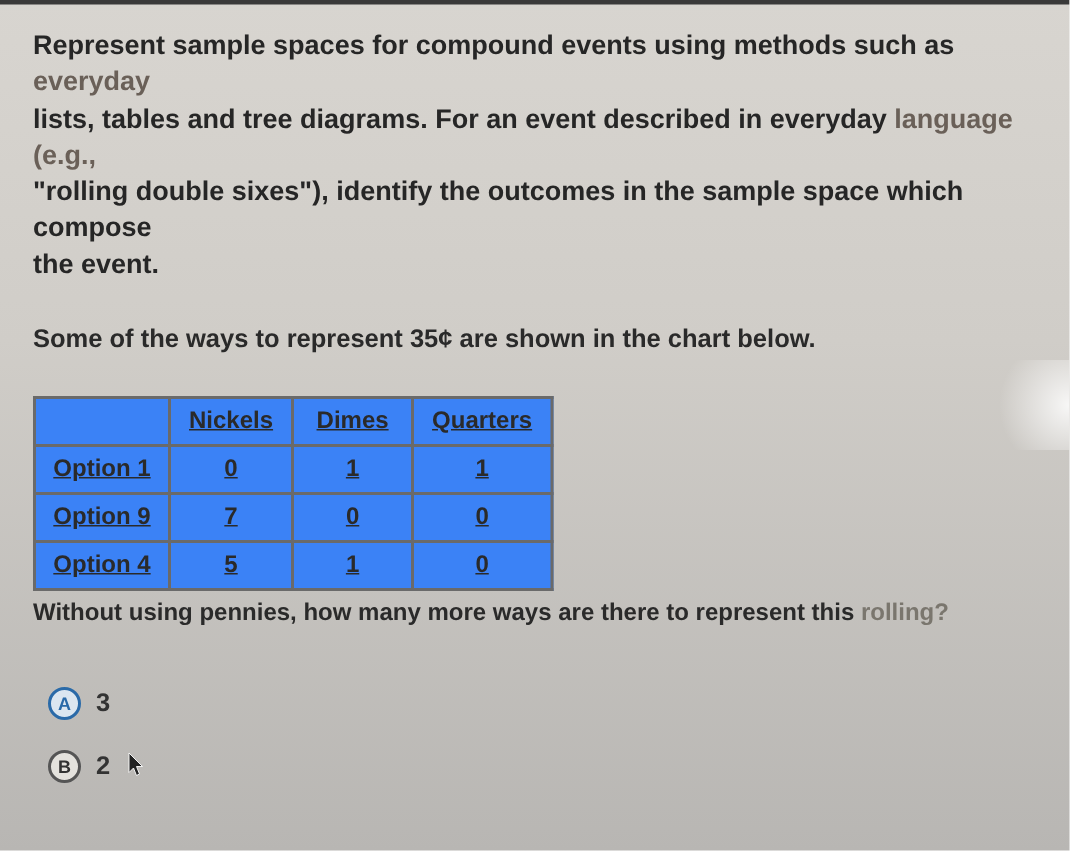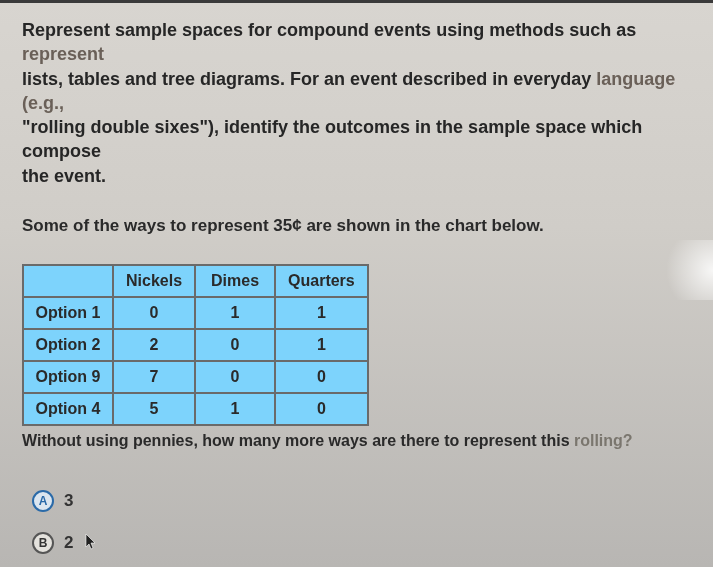--- a/index.html
+++ b/index.html
@@ -36,22 +36,23 @@
       color: #6a6058;
     }
     .question-text {
       font-size: 17px;
       font-weight: bold;
       margin-bottom: 28px;
       color: #2a2a2a;
     }
     table {
       border-collapse: collapse;
-      background: #7dd3fc;
+      background: #3b82f6;
       margin-bottom: 6px;
+      text-decoration: underline;
     }
     th, td {
       border: 2px solid #6a6a6a;
       padding: 6px 12px;
       text-align: center;
       font-size: 16px;
       font-weight: bold;
       color: #2a2a2a;
       min-width: 80px;
     }
@@ -126,46 +127,40 @@
       top: -2px;
       left: 0;
     }
   </style>
 </head>
 <body>
 
 <div class="top-border"></div>
 
 <div class="standard-text">
-  <span>Represent sample spaces for compound events using methods such as </span><span class="fade-right">represent</span><br>
+  <span>Represent sample spaces for compound events using methods such as </span><span class="fade-right">everyday</span><br>
   <span>lists, tables and tree diagrams. For an event described in everyday </span><span class="fade-right">language (e.g.,</span><br>
   <span>"rolling double sixes"), identify the outcomes in the sample space which compose</span><br>
   <span>the event.</span>
 </div>
 
 <div class="question-text">Some of the ways to represent 35¢ are shown in the chart below.</div>
 
 <table>
   <tbody>
       <tr>
     <th class="empty-corner"></th>
     <th>Nickels</th>
     <th>Dimes</th>
     <th>Quarters</th>
   </tr>
   <tr>
     <td class="row-label">Option 1</td>
     <td>0</td>
     <td>1</td>
-    <td>1</td>
-  </tr>
-  <tr>
-    <td class="row-label">Option 2</td>
-    <td>2</td>
-    <td>0</td>
     <td>1</td>
   </tr>
   <tr>
     <td class="row-label">Option 9</td>
     <td>7</td>
     <td>0</td>
     <td>0</td>
   </tr>
   <tr>
     <td class="row-label">Option 4</td>

